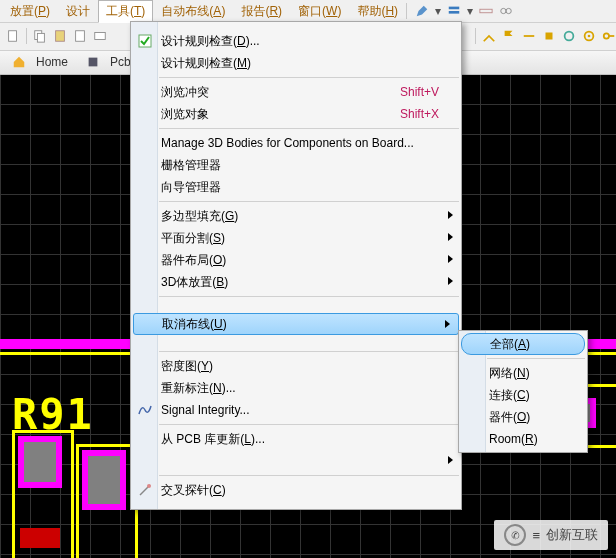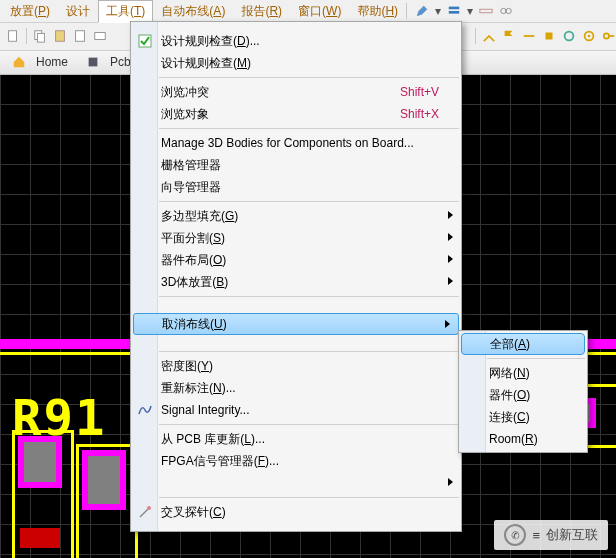--- a/index.html
+++ b/index.html
@@ -110,21 +110,21 @@
     position: absolute;
     left: 0; top: 278px; right: 0;
     height: 3px;
     background: #ffff00;
   }
   .ref-label {
     position: absolute;
     left: 12px; top: 316px;
     font-family: monospace;
     font-weight: bold;
-    font-size: 49px;
+    font-size: 42px;
     color: #ffff00;
     letter-spacing: 2px;
   }
   .pad {
     position: absolute;
     background: #ff00ff;
   }
   .pad .hole {
     position: absolute; inset: 6px;
     background: #808080;
@@ -195,21 +195,21 @@
     border: 1px solid #a8a8a8;
     box-shadow: 3px 3px 6px rgba(0,0,0,0.35);
     z-index: 40;
     padding: 2px 0;
   }
   .submenu .row { padding: 0 10px 0 30px; height:22px; display:flex; align-items:center; position:relative; }
   .submenu .row.highlight {
     background: linear-gradient(#bfe4ff,#9fd4fb);
     border: 1px solid #3b9ae0;
     margin: 0 2px;
-    border-radius: 4px; height:20px;
+    border-radius: 10px; height:20px;
     padding: 0 8px 0 28px;
   }
   u { text-decoration: underline; }
 
   
   .watermark {
     position: absolute;
     right: 8px; bottom: 8px;
     background: rgba(255,255,255,0.85);
     color: #444;
@@ -424,23 +424,20 @@
         </svg></span>
     <span>Signal Integrity...</span>
   </div>
 
   <div class="menu-sep"></div>
 
   <div class="row">
     <span><span>从 PCB 库更新</span>(<u>L</u>)...</span>
   </div>
   <div class="row">
-    <span><span>FPGA信号管理器</span>(<u>F</u>)...</span>
-  </div>
-  <div class="row">
     <span class="arrow"></span>
   </div>
 
   <div class="menu-sep"></div>
 
   <div class="row">
     <span class="icon-slot"><svg viewBox="0 0 16 16">
           <path d="M3 13 L11 5 L13 3" stroke="#888" stroke-width="1.5"></path>
           <circle cx="12" cy="4" r="2" fill="#d88"></circle>
         </svg></span>
@@ -451,24 +448,24 @@
 <div class="submenu">
   <div class="iconbar"></div>
   <div class="row highlight">
     <span><span>全部</span>(<u>A</u>)</span>
   </div>
   <div class="menu-sep"></div>
   <div class="row">
     <span><span>网络</span>(<u>N</u>)</span>
   </div>
   <div class="row">
+    <span><span>连接</span>(<u>C</u>)</span>
+  </div>
+  <div class="row">
     <span><span>器件</span>(<u>O</u>)</span>
-  </div>
-  <div class="row">
-    <span><span>连接</span>(<u>C</u>)</span>
   </div>
   <div class="row">
     <span><span>Room</span>(<u>R</u>)</span>
   </div>
 </div>
 
 <div class="watermark">
   <span class="wicon">✆</span>
   <span>≡</span>
   <span>创新互联</span>

